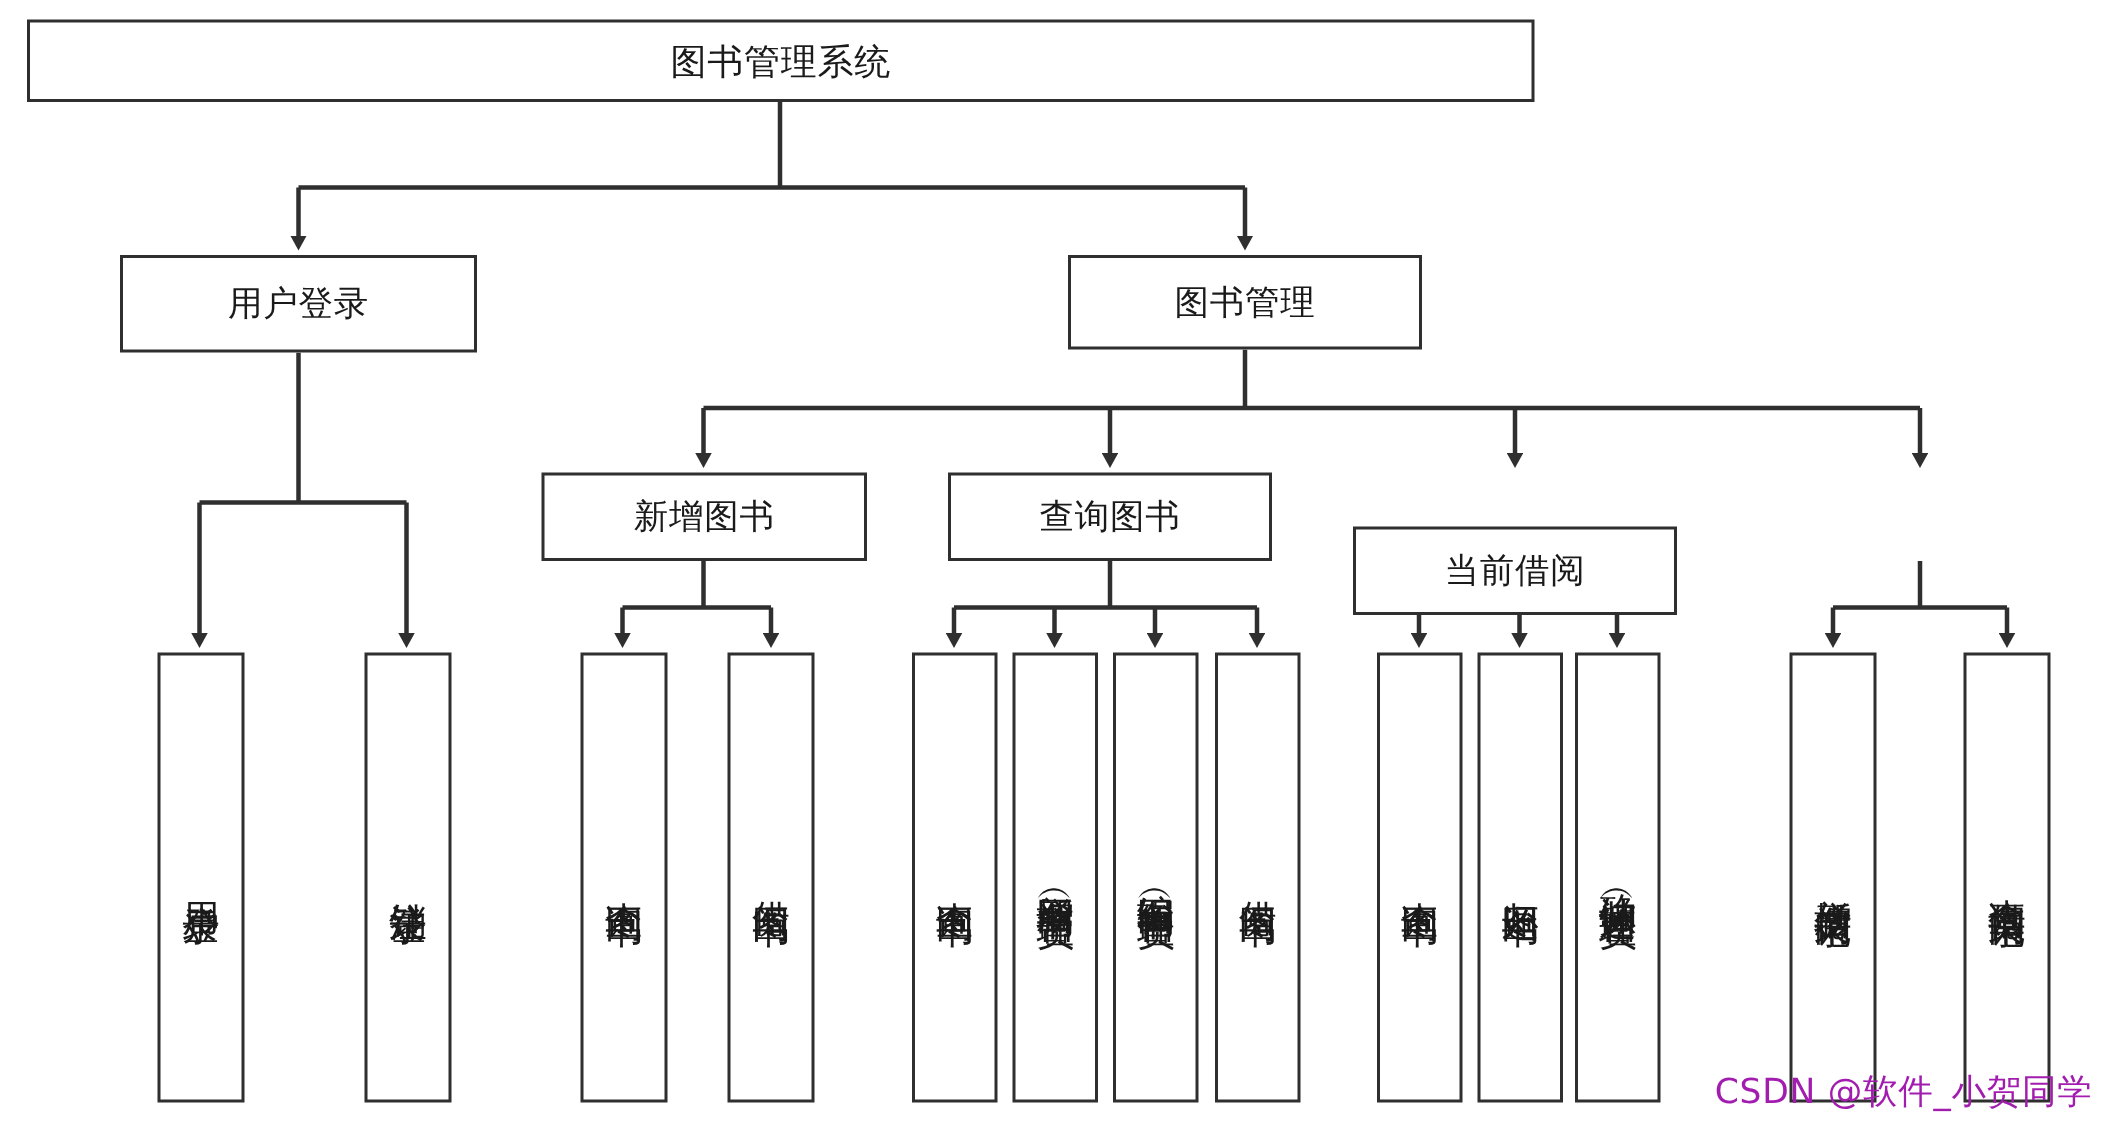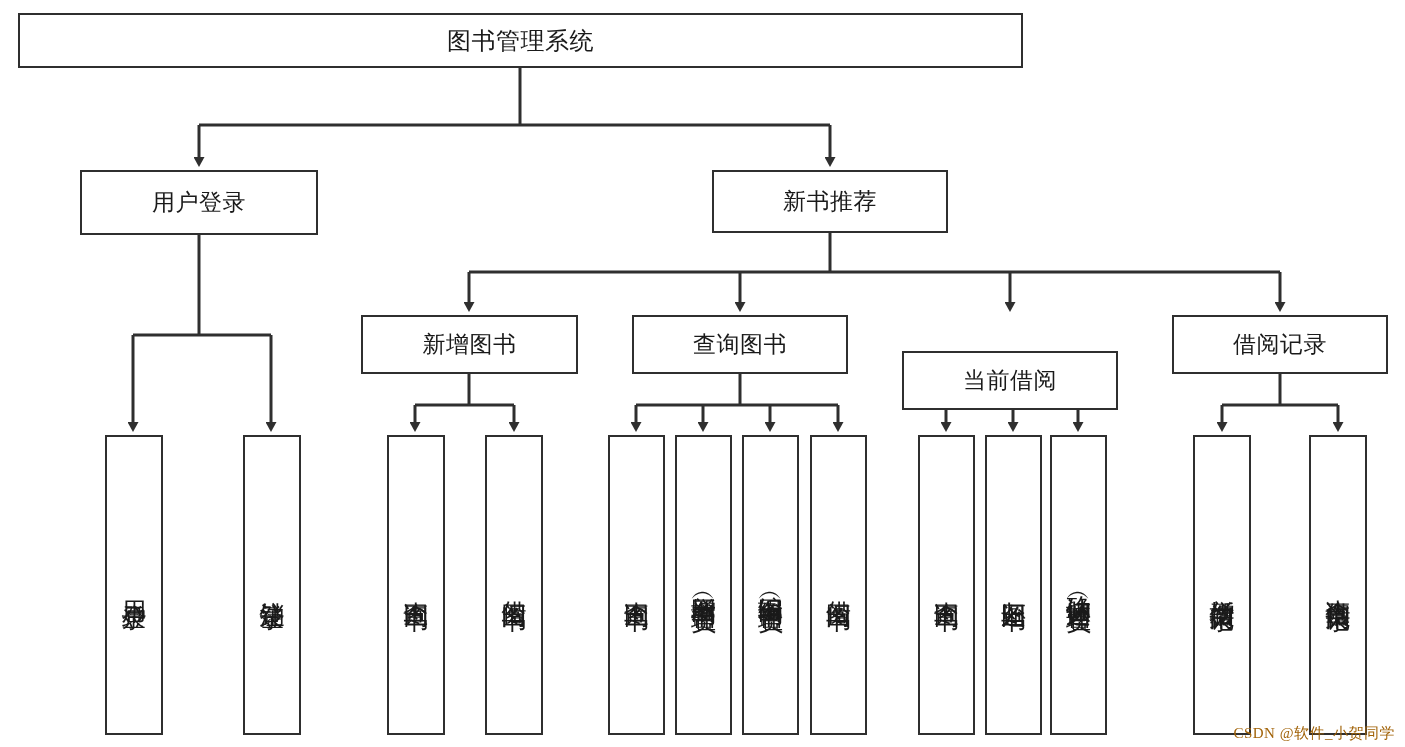--- a/index.html
+++ b/index.html
@@ -54,25 +54,24 @@
     left: 0;
     top: 0;
     width: 1405px;
     height: 747px;
     pointer-events: none;
   }
   .watermark {
     position: absolute;
     right: 10px;
     bottom: 4px;
-    font-size: 15px;
-    color: #a16207;
+    font-size: 23px;
+    color: #a21caf;
     letter-spacing: 0.5px;
     white-space: nowrap;
-    font-family: Liberation Serif, serif;
   }
 </style>
 </head>
 <body>
 
 <div id="canvas">
 
   <svg class="wires" viewBox="0 0 1405 747" xmlns="http://www.w3.org/2000/svg">
     <defs>
       <marker id="arrow" markerWidth="10" markerHeight="11" refX="1" refY="5.5" orient="auto" markerUnits="userSpaceOnUse">
@@ -124,34 +123,31 @@
   </svg>
 
   <div class="node horiz root" style="left:18px; top:13px; width:1005px; height:55px;">
     <span class="lbl">图书管理系统</span>
   </div>
 
   <div class="node horiz" style="left:80px; top:170px; width:238px; height:65px;">
     <span class="lbl">用户登录</span>
   </div>
   <div class="node horiz" style="left:712px; top:170px; width:236px; height:63px;">
-    <span class="lbl">新书推荐</span>
+    <span class="lbl">图书管理</span>
   </div>
 
   <div class="node horiz" style="left:361px; top:315px; width:217px; height:59px;">
     <span class="lbl">新增图书</span>
   </div>
   <div class="node horiz" style="left:632px; top:315px; width:216px; height:59px;">
     <span class="lbl">查询图书</span>
   </div>
   <div class="node horiz" style="left:902px; top:315px; width:216px; height:59px;margin-top:36px;">
     <span class="lbl">当前借阅</span>
-  </div>
-  <div class="node horiz" style="left:1172px; top:315px; width:216px; height:59px;">
-    <span class="lbl">借阅记录</span>
   </div>
 
   <div class="node vert" style="left:105px; top:435px; width:58px; height:300px;">
     <span class="lbl">用户登录</span>
   </div>
   <div class="node vert" style="left:243px; top:435px; width:58px; height:300px;">
     <span class="lbl">注销登录</span>
   </div>
 
   <div class="node vert" style="left:387px; top:435px; width:58px; height:300px;">

